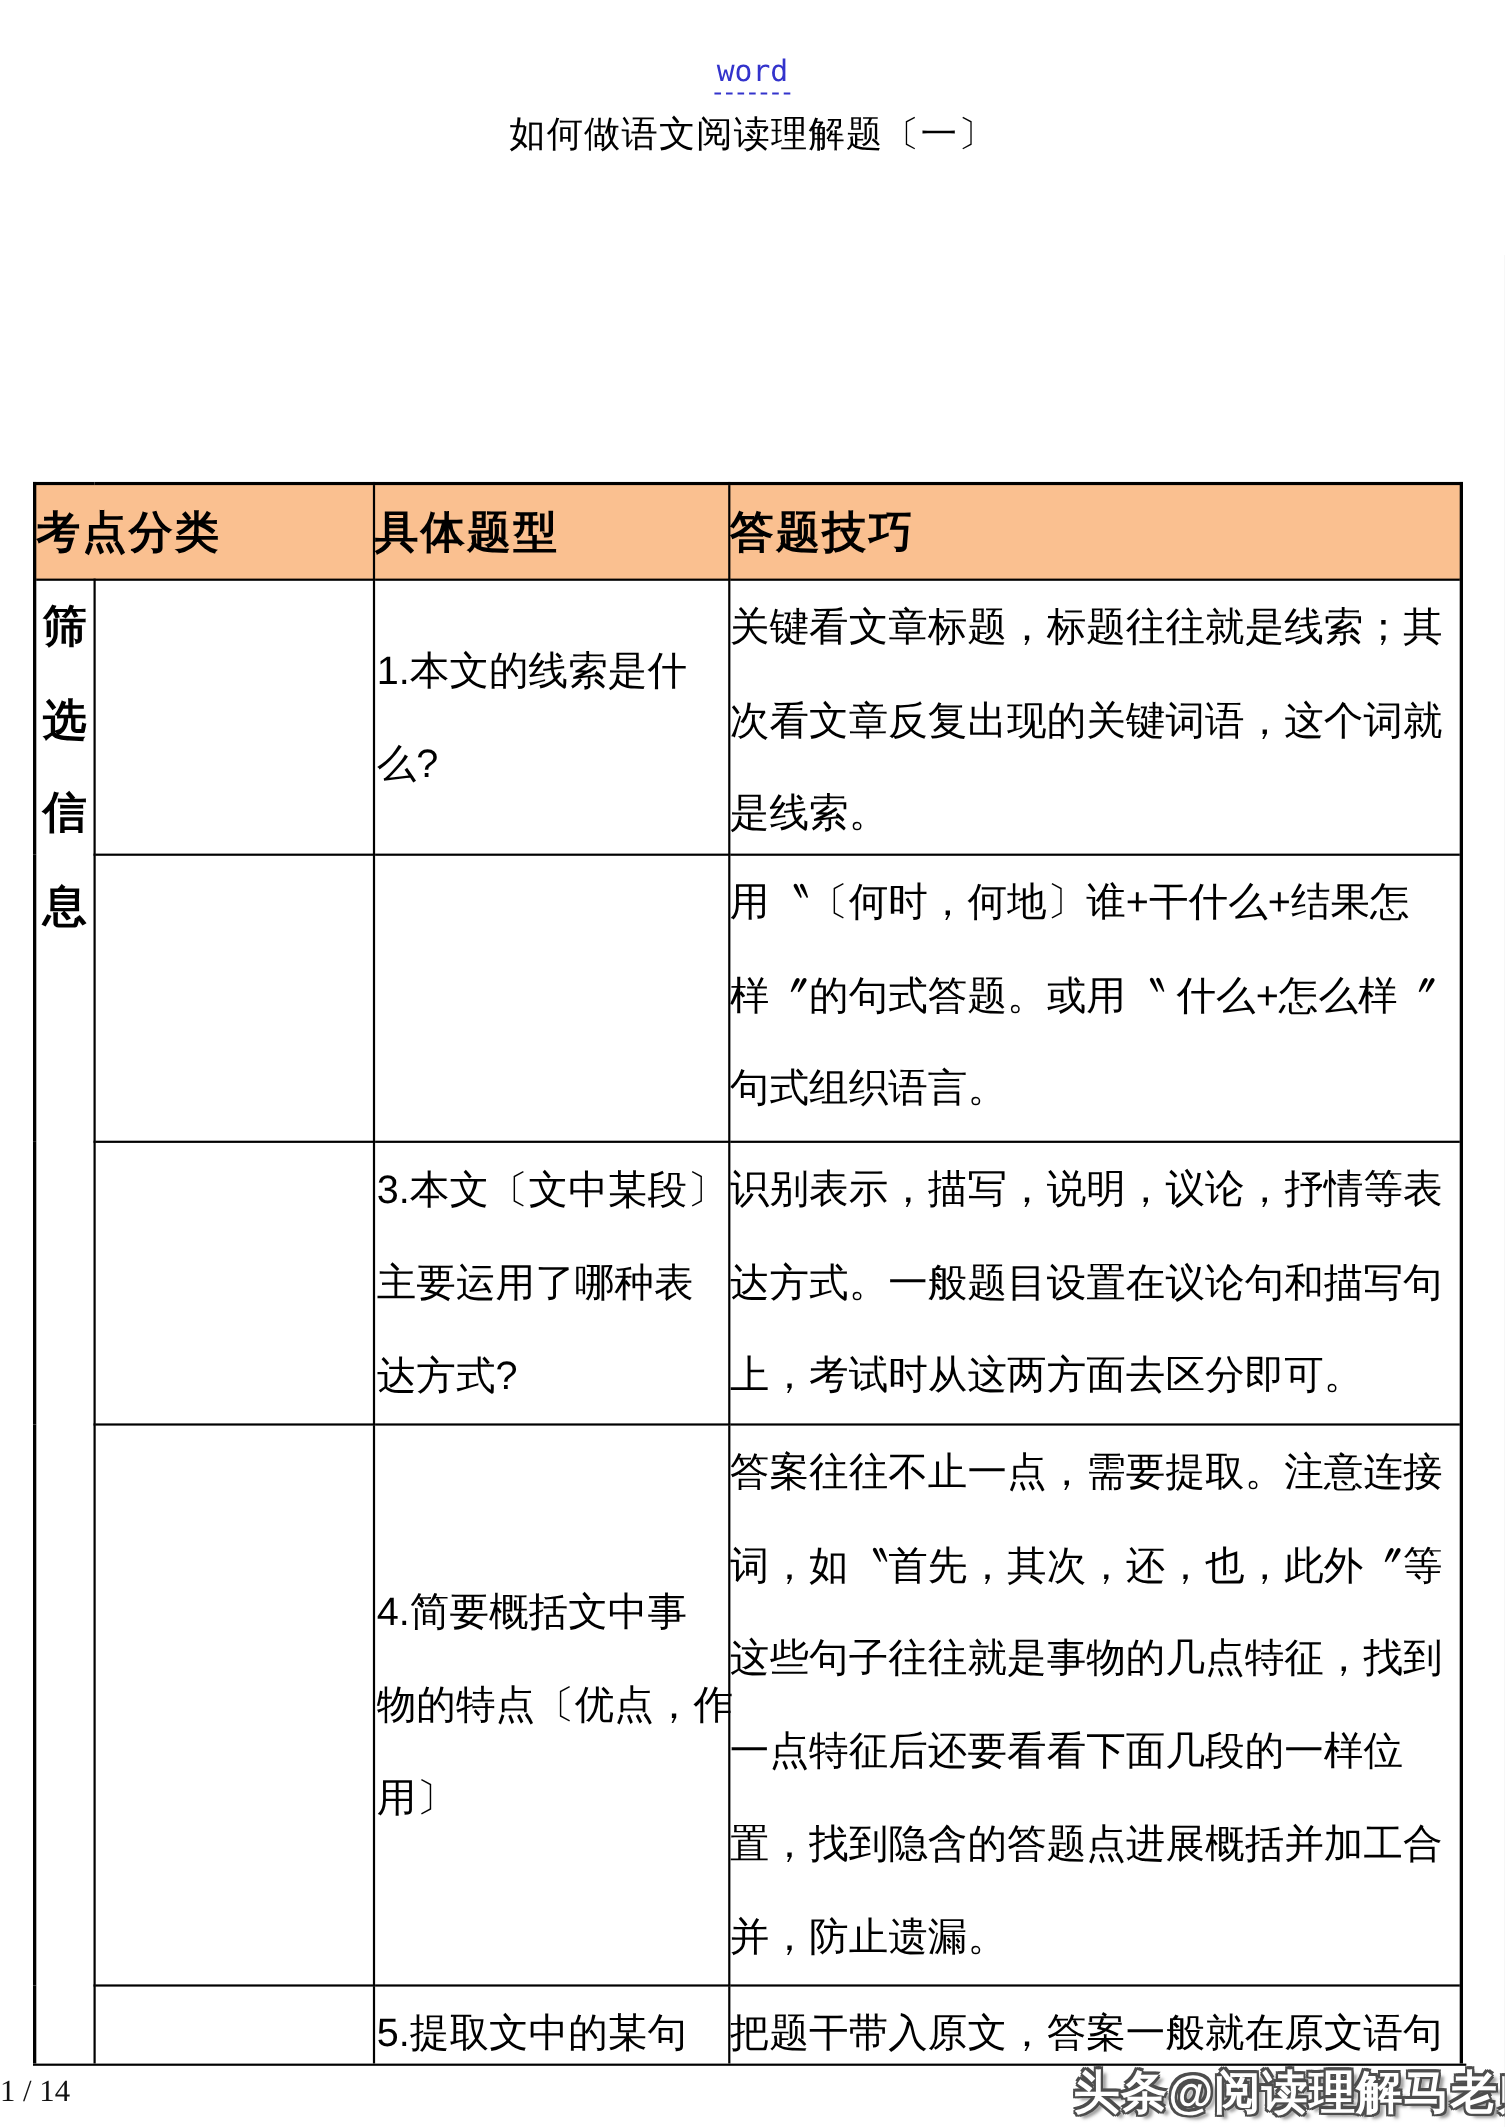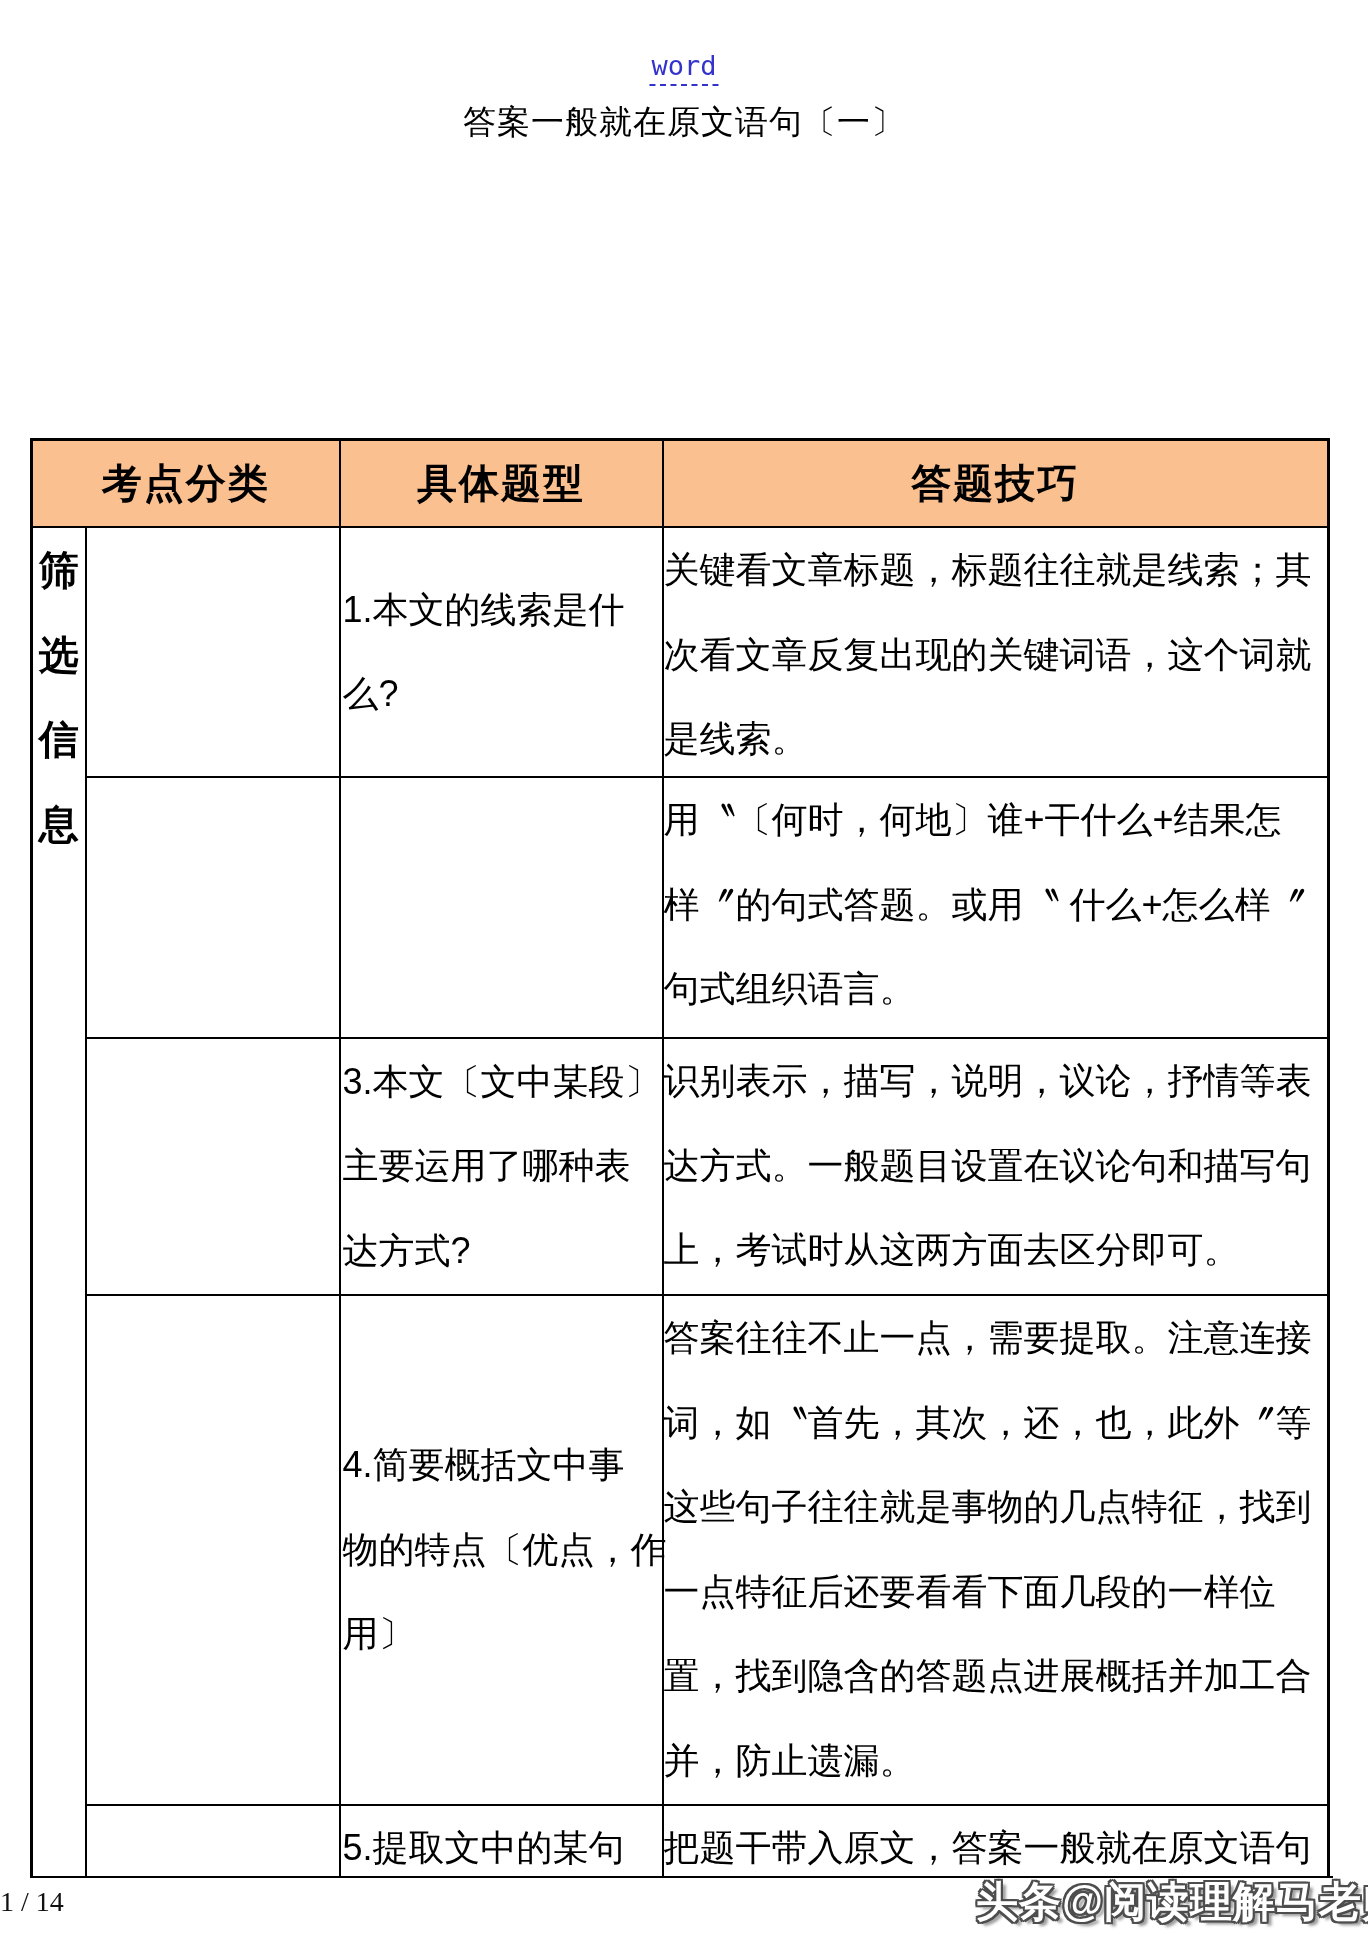--- a/index.html
+++ b/index.html
@@ -32,21 +32,21 @@
     border-bottom:2px solid var(--border_black,#000);
   }
   table.grid { border-collapse:collapse; table-layout:fixed; width:1297px; }
   .grid th, .grid td {
     border:2px solid var(--border_black,#000);
     padding:0; vertical-align:top; overflow:visible;
   }
   table.grid { border:3px solid var(--border_black,#000); }
   .grid th {
     background:var(--header_bg,#FAC090);
-    font-size:40px; font-weight:700; text-align:center;
+    font-size:40px; font-weight:700; text-align:left;
     height:85px; vertical-align:middle; letter-spacing:2px;
   }
 
   
   .vcell { vertical-align:middle; }
   .vtext {
     width:42px; margin:0 auto; text-align:center;
     word-break:break-all; white-space:normal;
     font-size:40px; font-weight:700; line-height:84.5px;
   }
@@ -88,21 +88,21 @@
        5px  4px 3px rgba(70,70,70,0.55);
   }
 </style>
 </head>
 <body>
 
 <div class="page">
 
   <a class="word-link" href="#">word</a>
 
-  <h1 class="doc-title">答案一般就在原文语句〔一〕</h1>
+  <h1 class="doc-title">如何做语文阅读理解题〔一〕</h1>
 
   <div class="table-clip">
     <table class="grid">
       <colgroup>
         <col style="width:54px">
           <col style="width:254px">
           <col style="width:323px">
           <col style="width:666px">
       </colgroup>
       <tbody>

